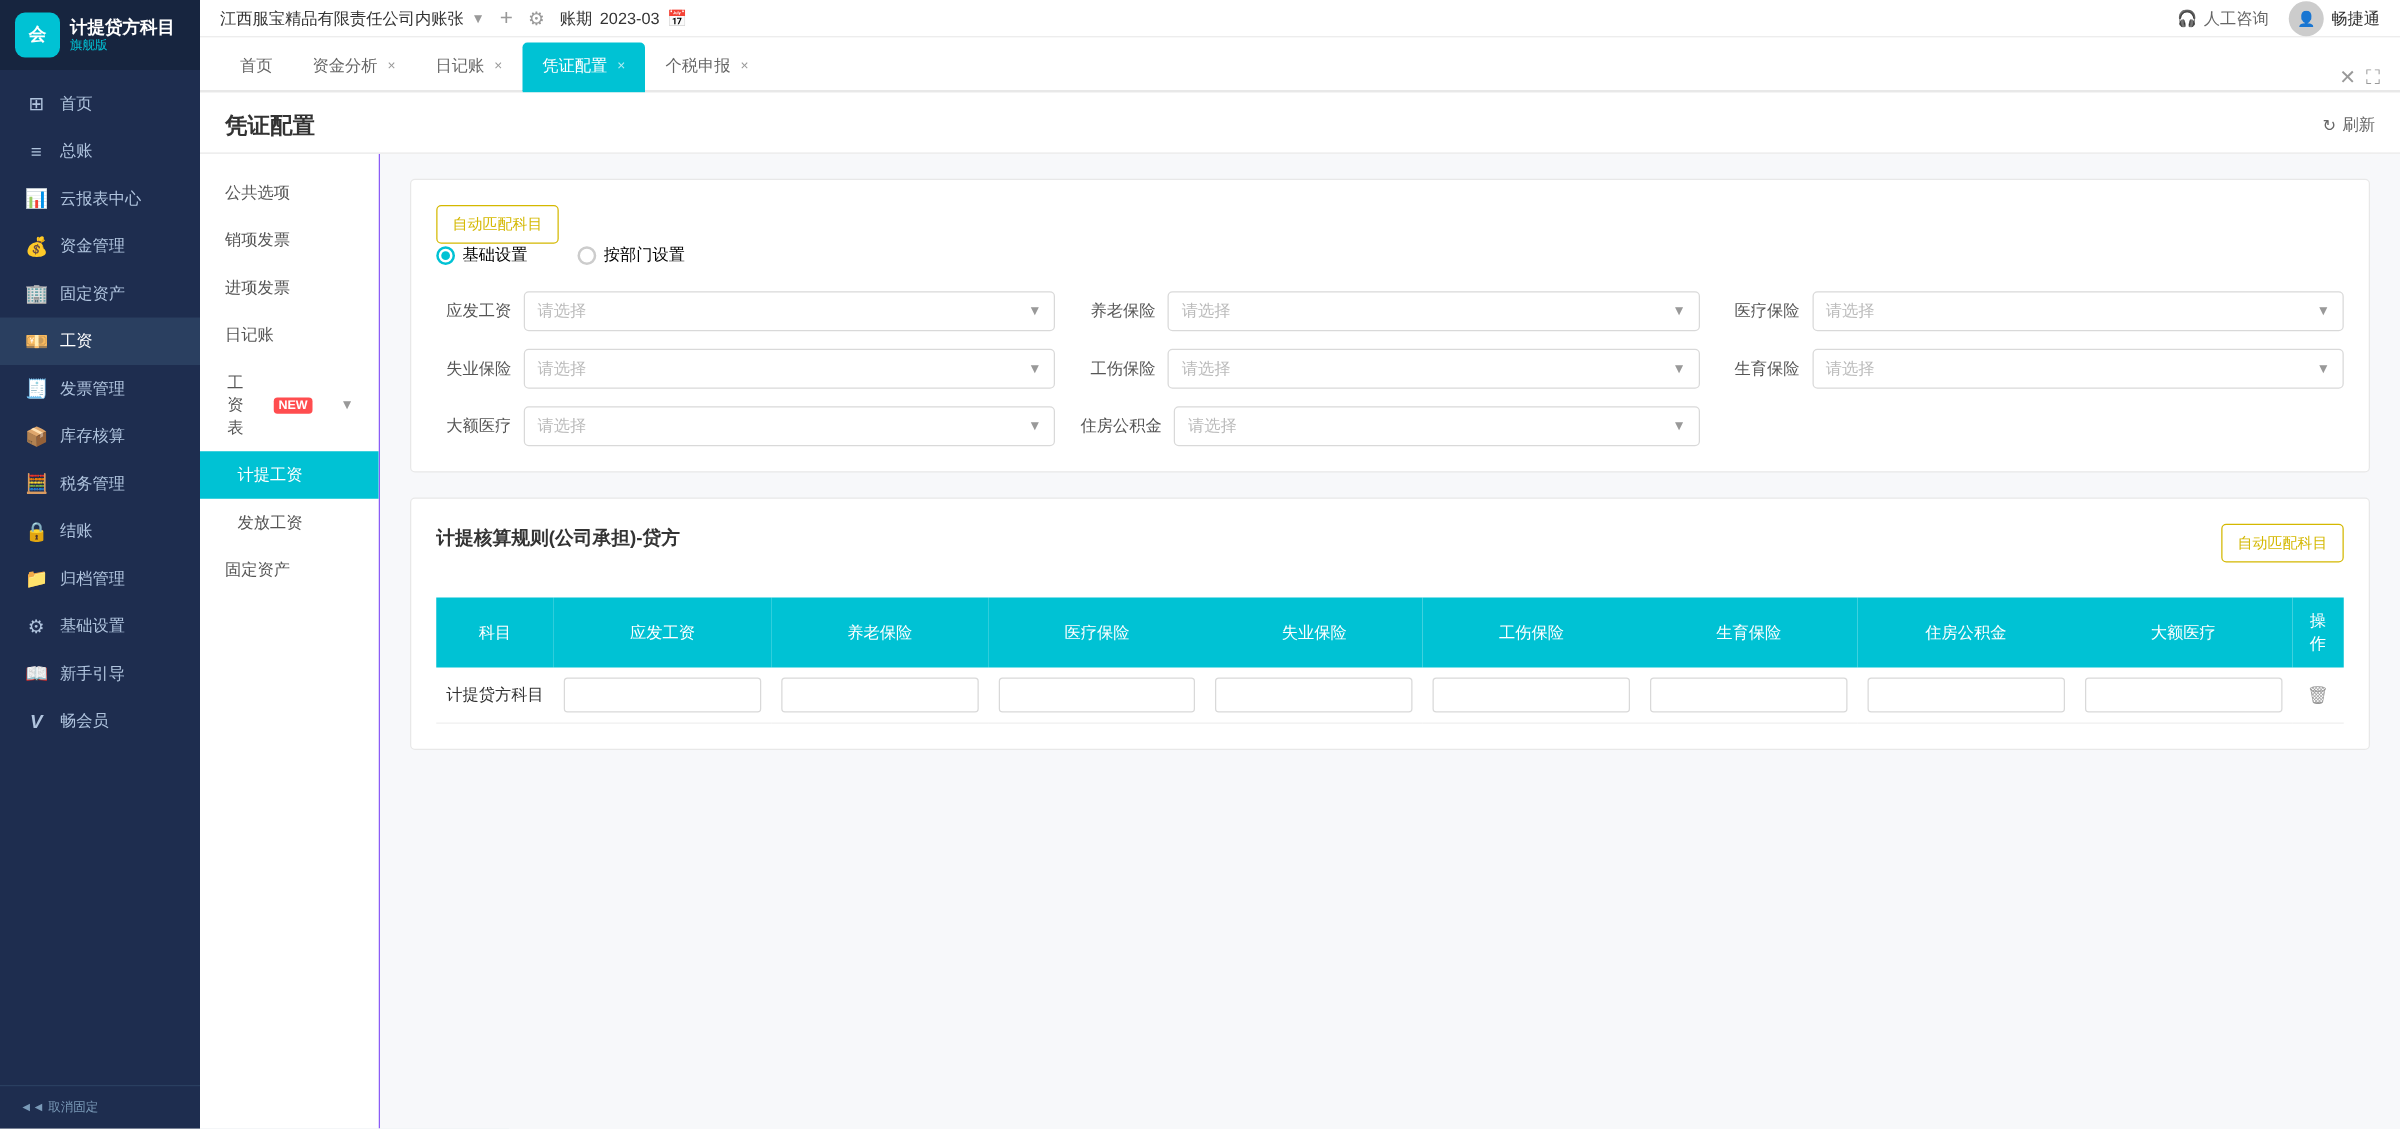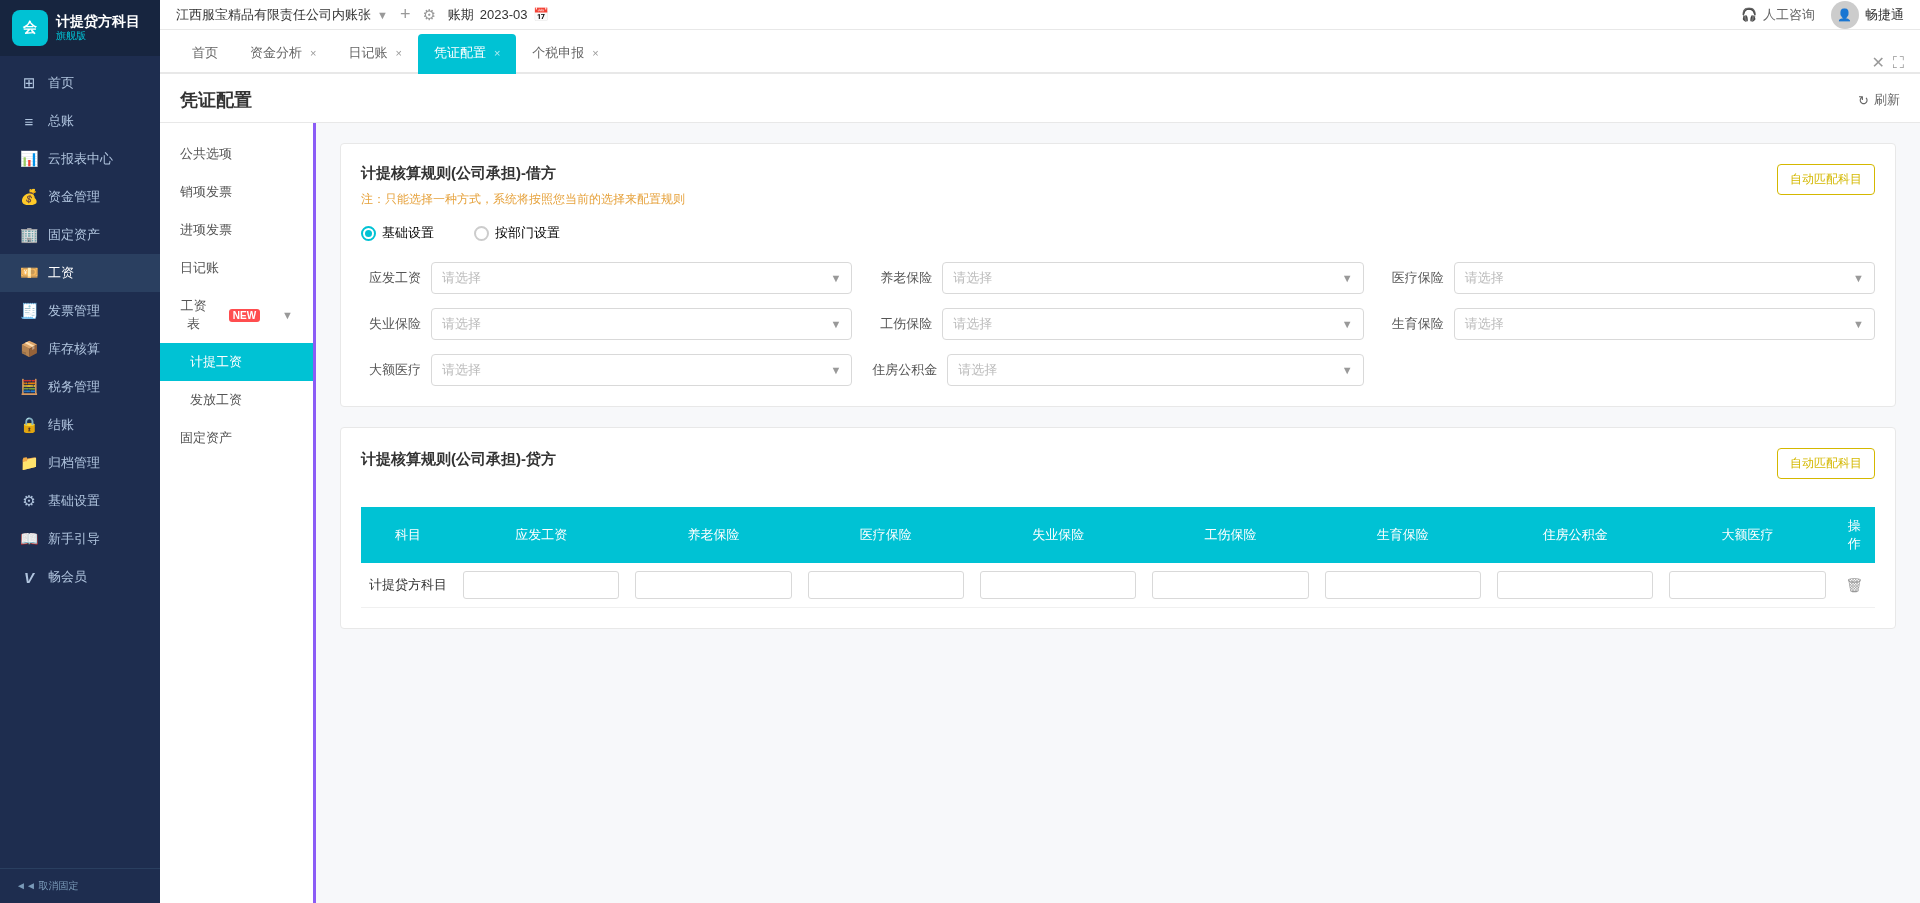--- a/index.html
+++ b/index.html
@@ -133,23 +133,23 @@
 
     
     .body-area {
       flex: 1;
       display: flex;
       overflow: hidden;
     }
 
     
     .left-nav {
-      width: 156px;
-      background: white;
-      border-right: 3px solid #8b5cf6;
+      width: 144px;
+      background: white;
+      border-right: 1px solid #8b5cf6;
       padding: 12px 0;
       overflow-y: auto;
       flex-shrink: 0;
     }
     .left-nav-item {
       padding: 10px 20px;
       font-size: 13px;
       color: #555;
       cursor: pointer;
       display: flex; align-items: center; justify-content: space-between;
@@ -444,24 +444,20 @@
         </div>
         <div class="left-nav-item">
           <span>固定资产</span>
         </div>
       </div>
 
       <div class="right-content">
 
         <div class="section-card">
           <div style="display:flex;justify-content:space-between;align-items:flex-start;">
-            <div>
-              <div class="section-title">计提核算规则(公司承担)-借方</div>
-              <div class="section-note">注：只能选择一种方式，系统将按照您当前的选择来配置规则</div>
-            </div>
             <button class="auto-match-btn" style="float:none;margin:0;">自动匹配科目</button>
           </div>
 
           <div class="radio-group">
             <div class="radio-item">
               <div class="radio-circle checked"></div>
               <span>基础设置</span>
             </div>
             <div class="radio-item">
               <div class="radio-circle unchecked"></div>

